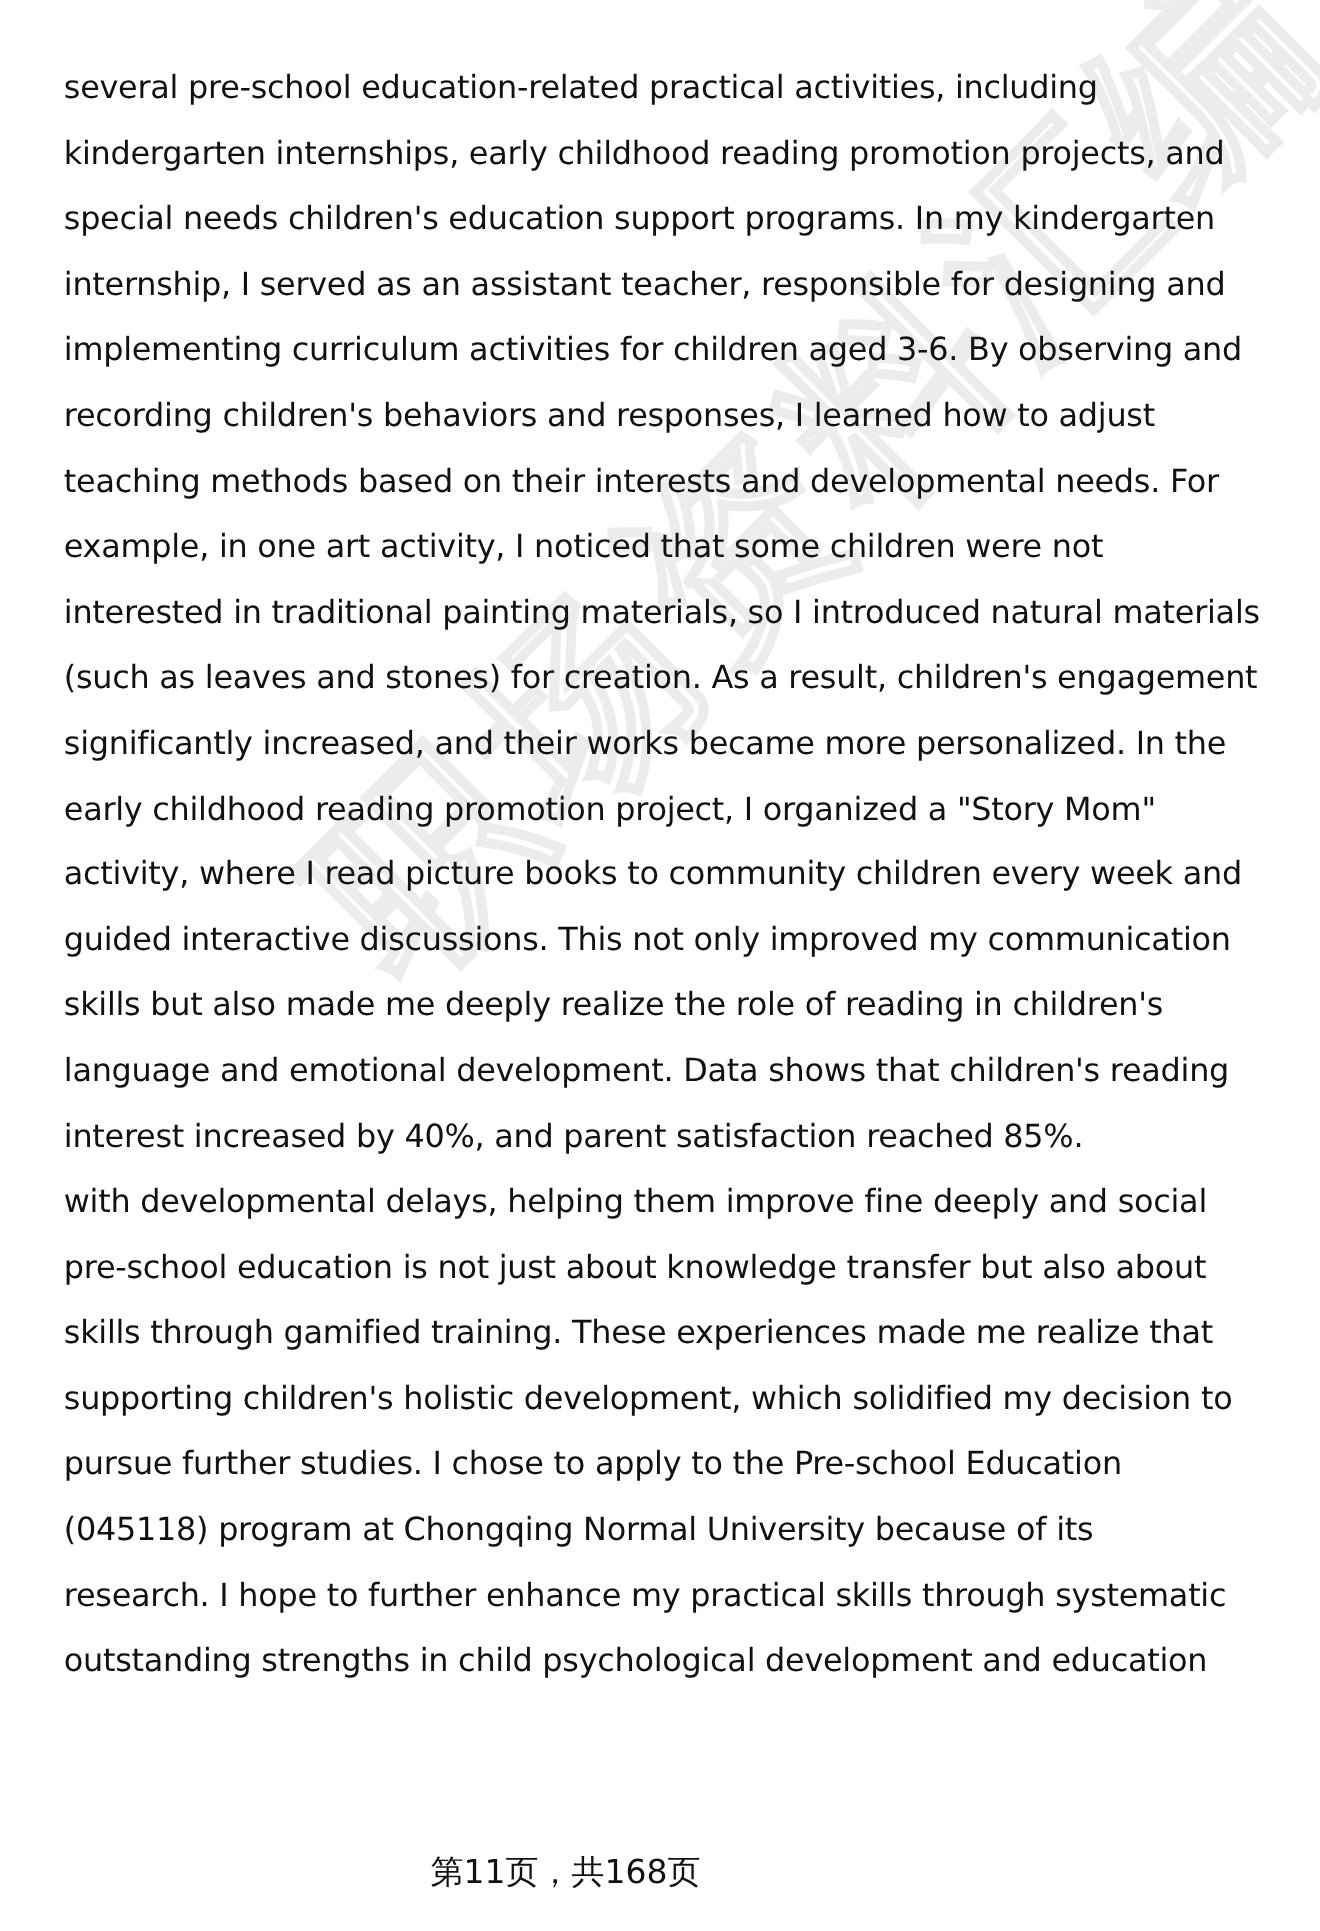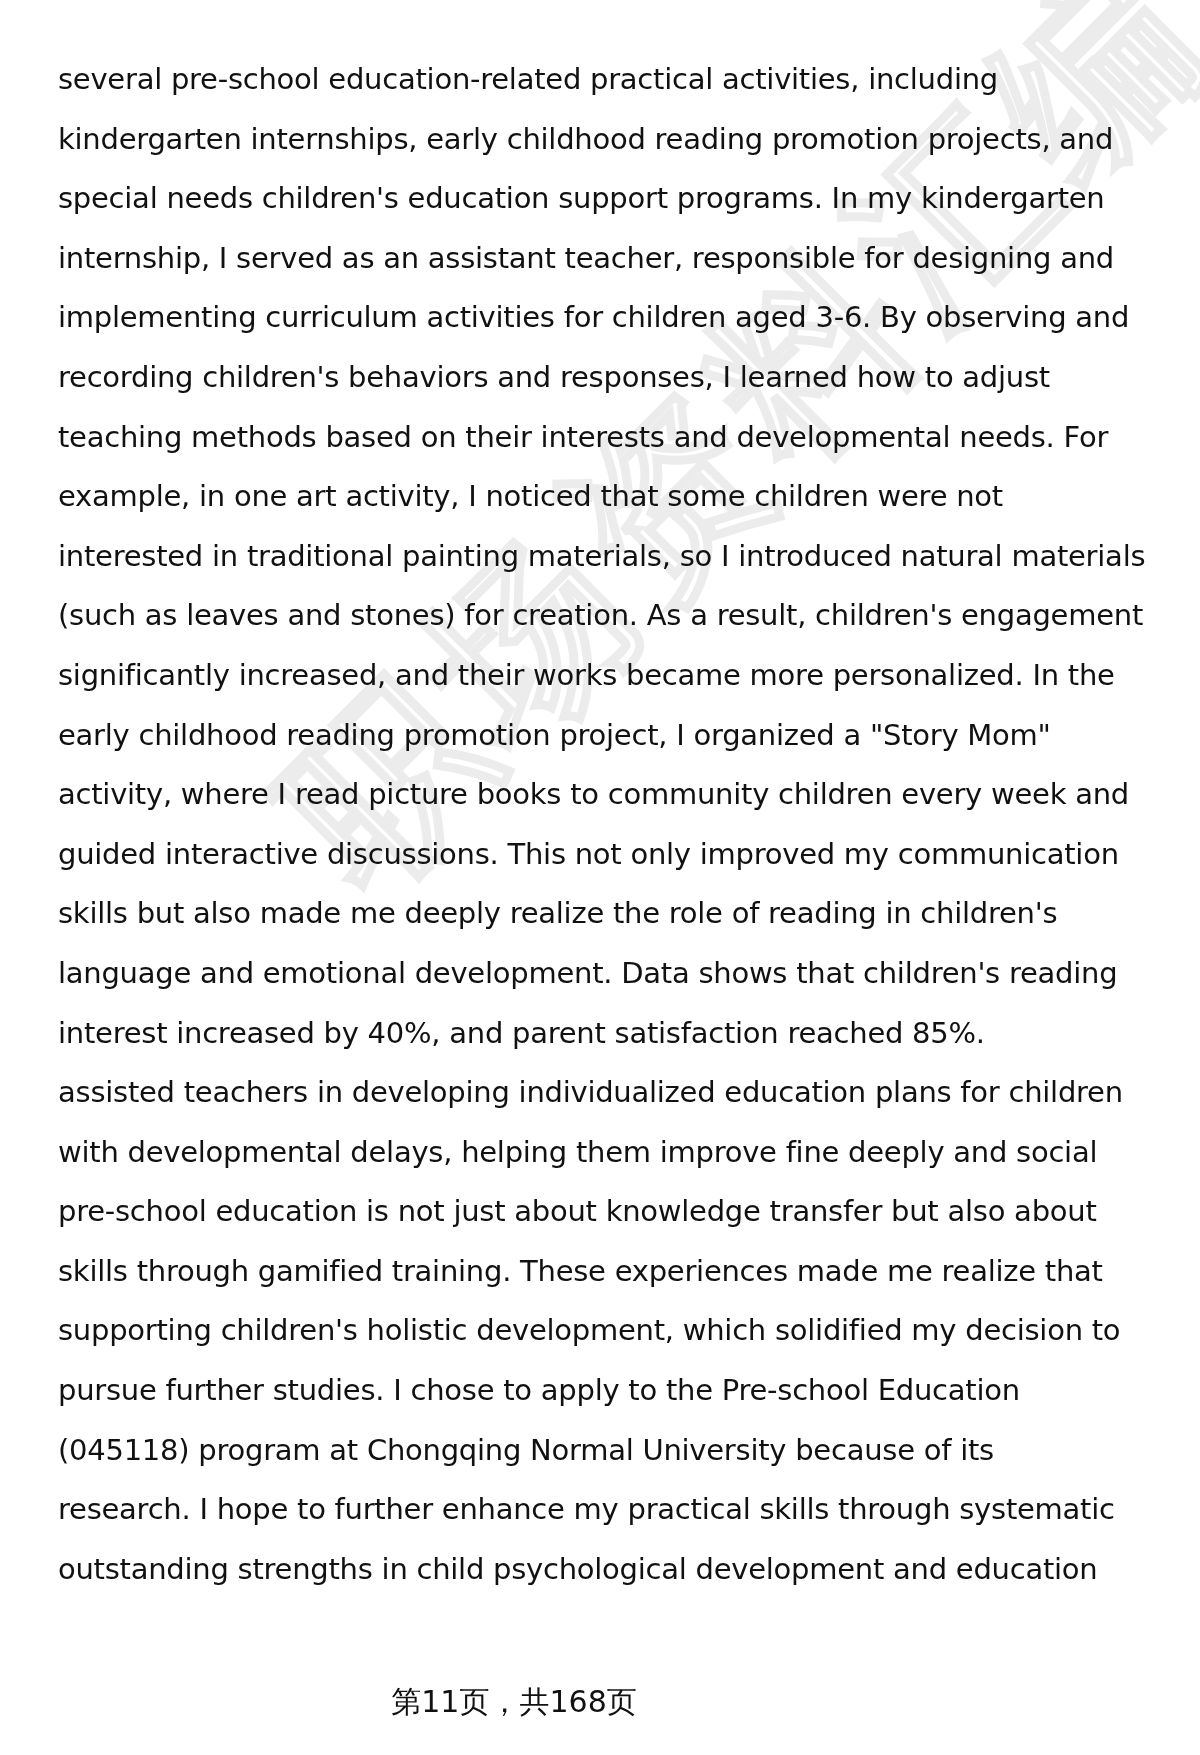--- a/index.html
+++ b/index.html
@@ -73,21 +73,20 @@
   <span class="line">example, in one art activity, I noticed that some children were not</span>
   <span class="line">interested in traditional painting materials, so I introduced natural materials</span>
   <span class="line">(such as leaves and stones) for creation. As a result, children's engagement</span>
   <span class="line">significantly increased, and their works became more personalized. In the</span>
   <span class="line">early childhood reading promotion project, I organized a "Story Mom"</span>
   <span class="line">activity, where I read picture books to community children every week and</span>
   <span class="line">guided interactive discussions. This not only improved my communication</span>
   <span class="line">skills but also made me deeply realize the role of reading in children's</span>
   <span class="line">language and emotional development. Data shows that children's reading</span>
   <span class="line">interest increased by 40%, and parent satisfaction reached 85%.</span>
-  <span class="line">assisted teachers in developing individualized education plans for children</span>
   <span class="line">with developmental delays, helping them improve fine deeply and social</span>
   <span class="line">pre-school education is not just about knowledge transfer but also about</span>
   <span class="line">skills through gamified training. These experiences made me realize that</span>
   <span class="line">supporting children's holistic development, which solidified my decision to</span>
   <span class="line">pursue further studies. I chose to apply to the Pre-school Education</span>
   <span class="line">(045118) program at Chongqing Normal University because of its</span>
   <span class="line">research. I hope to further enhance my practical skills through systematic</span>
   <span class="line">outstanding strengths in child psychological development and education</span>
 </div>
 

